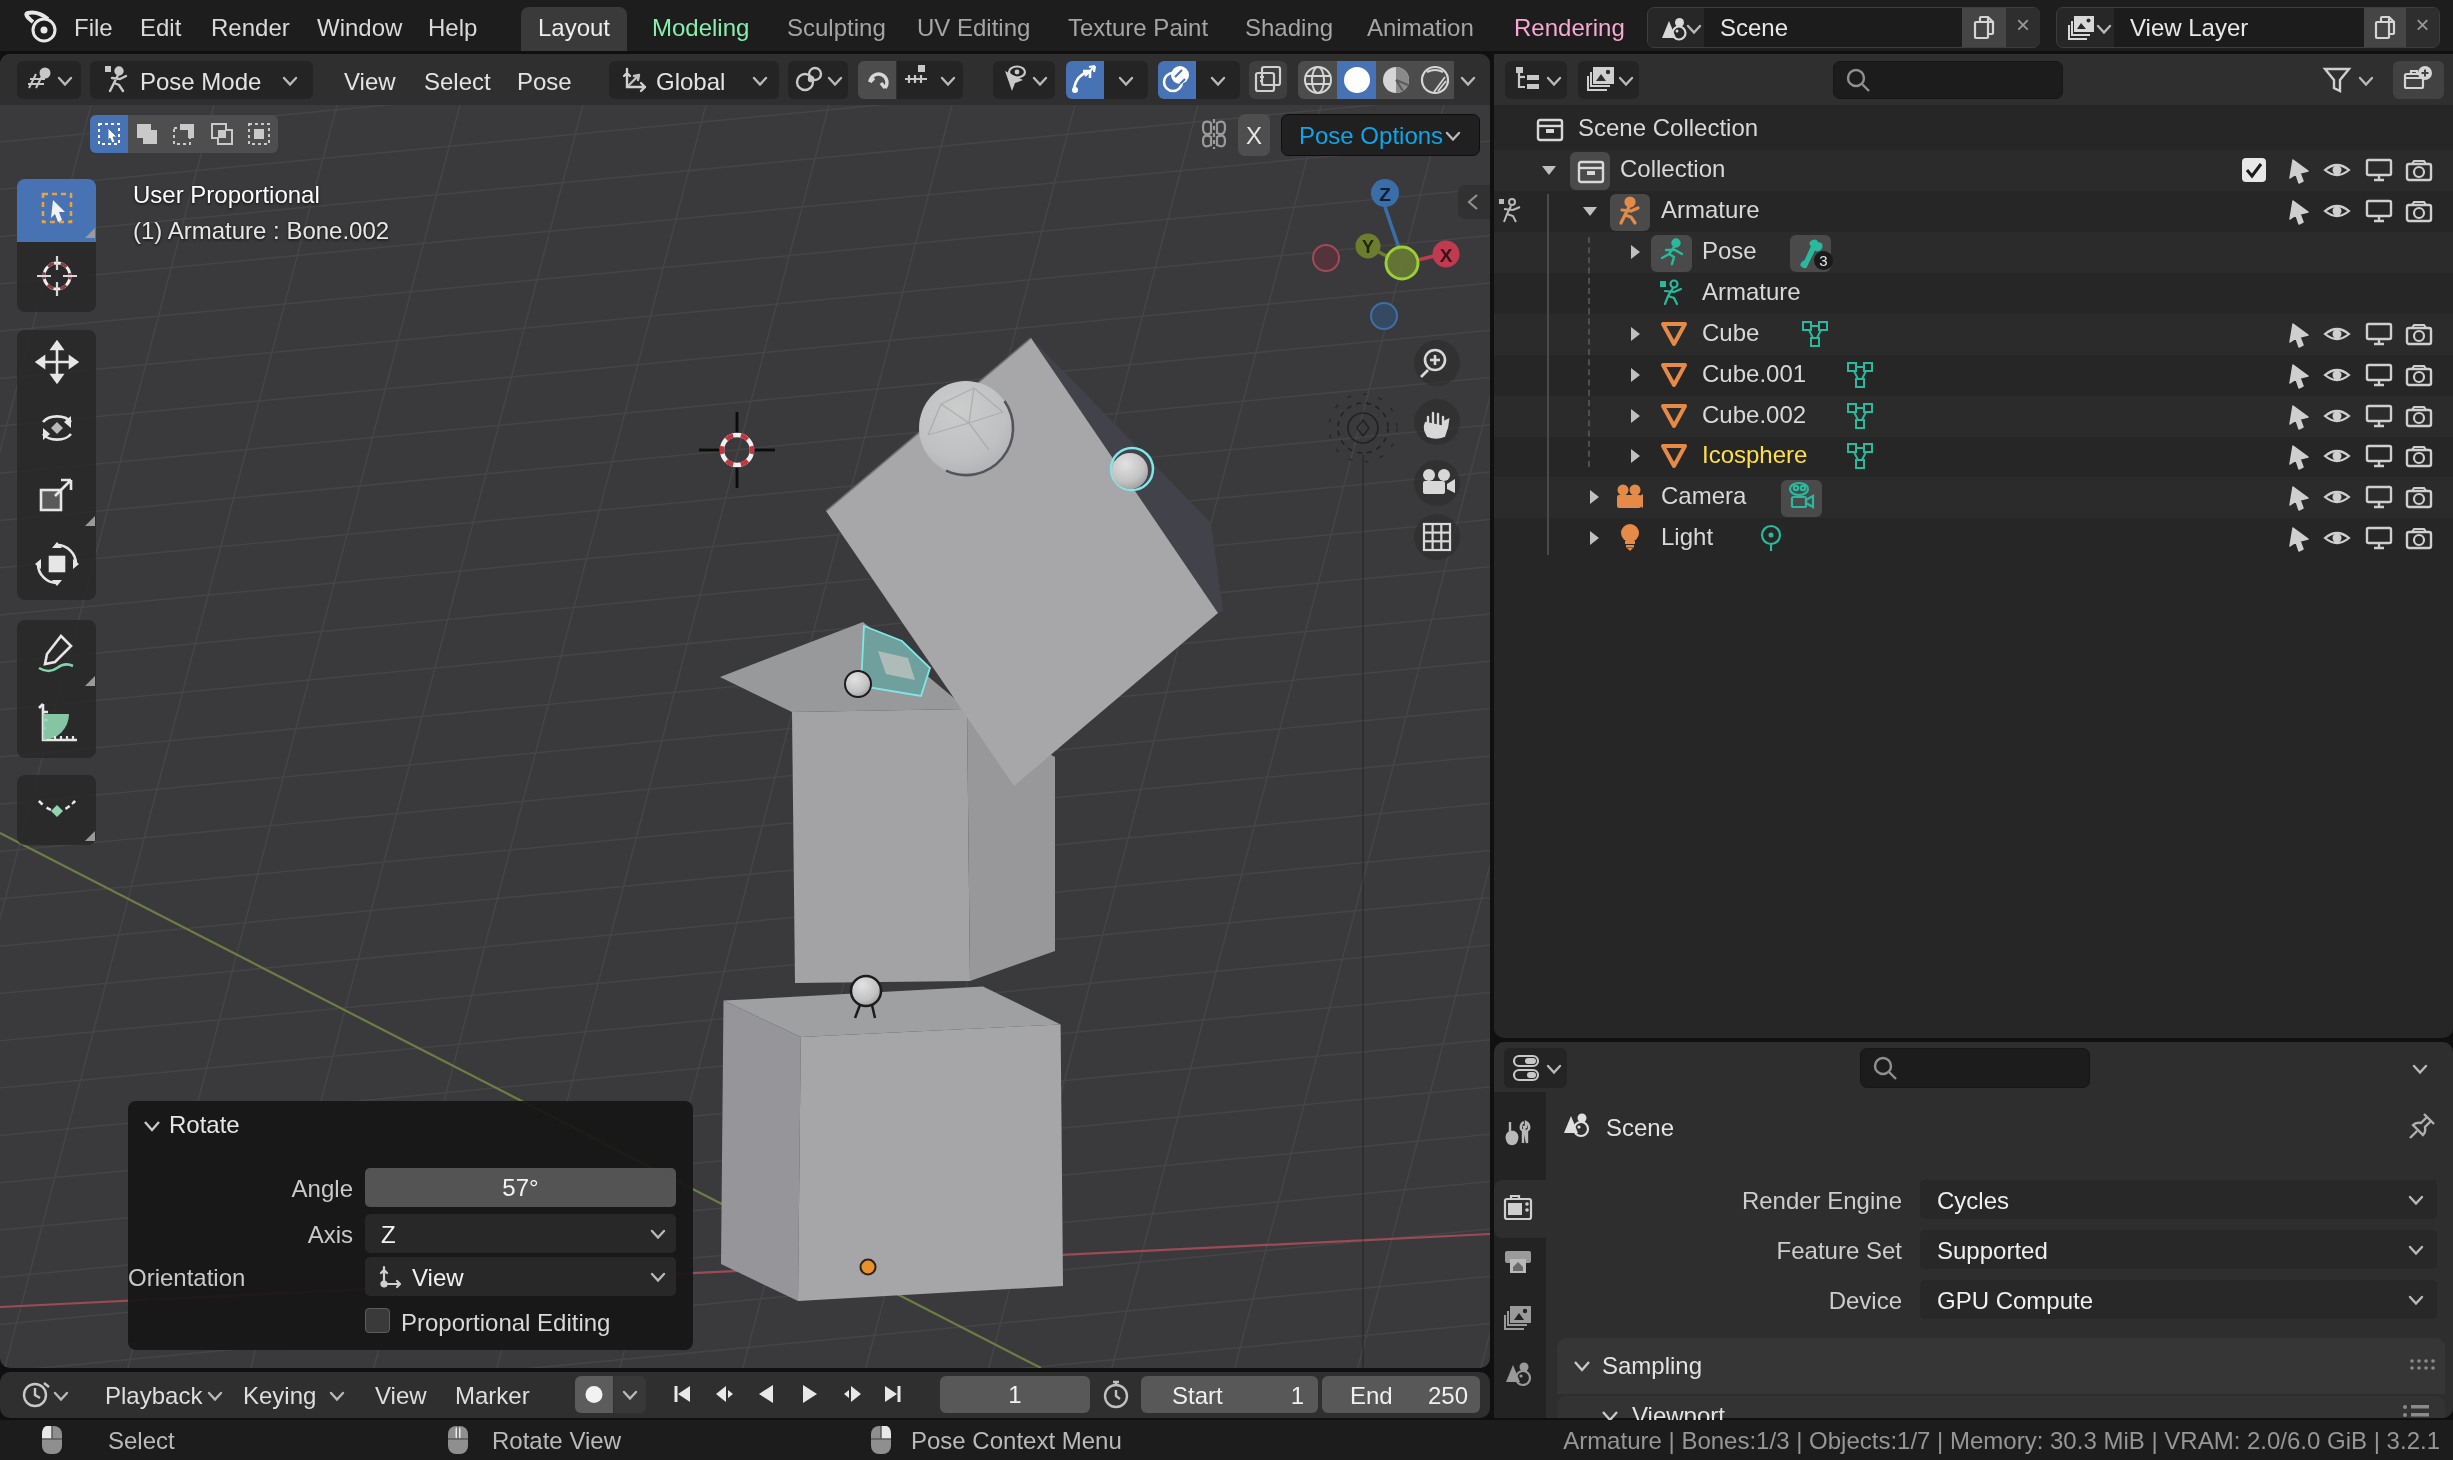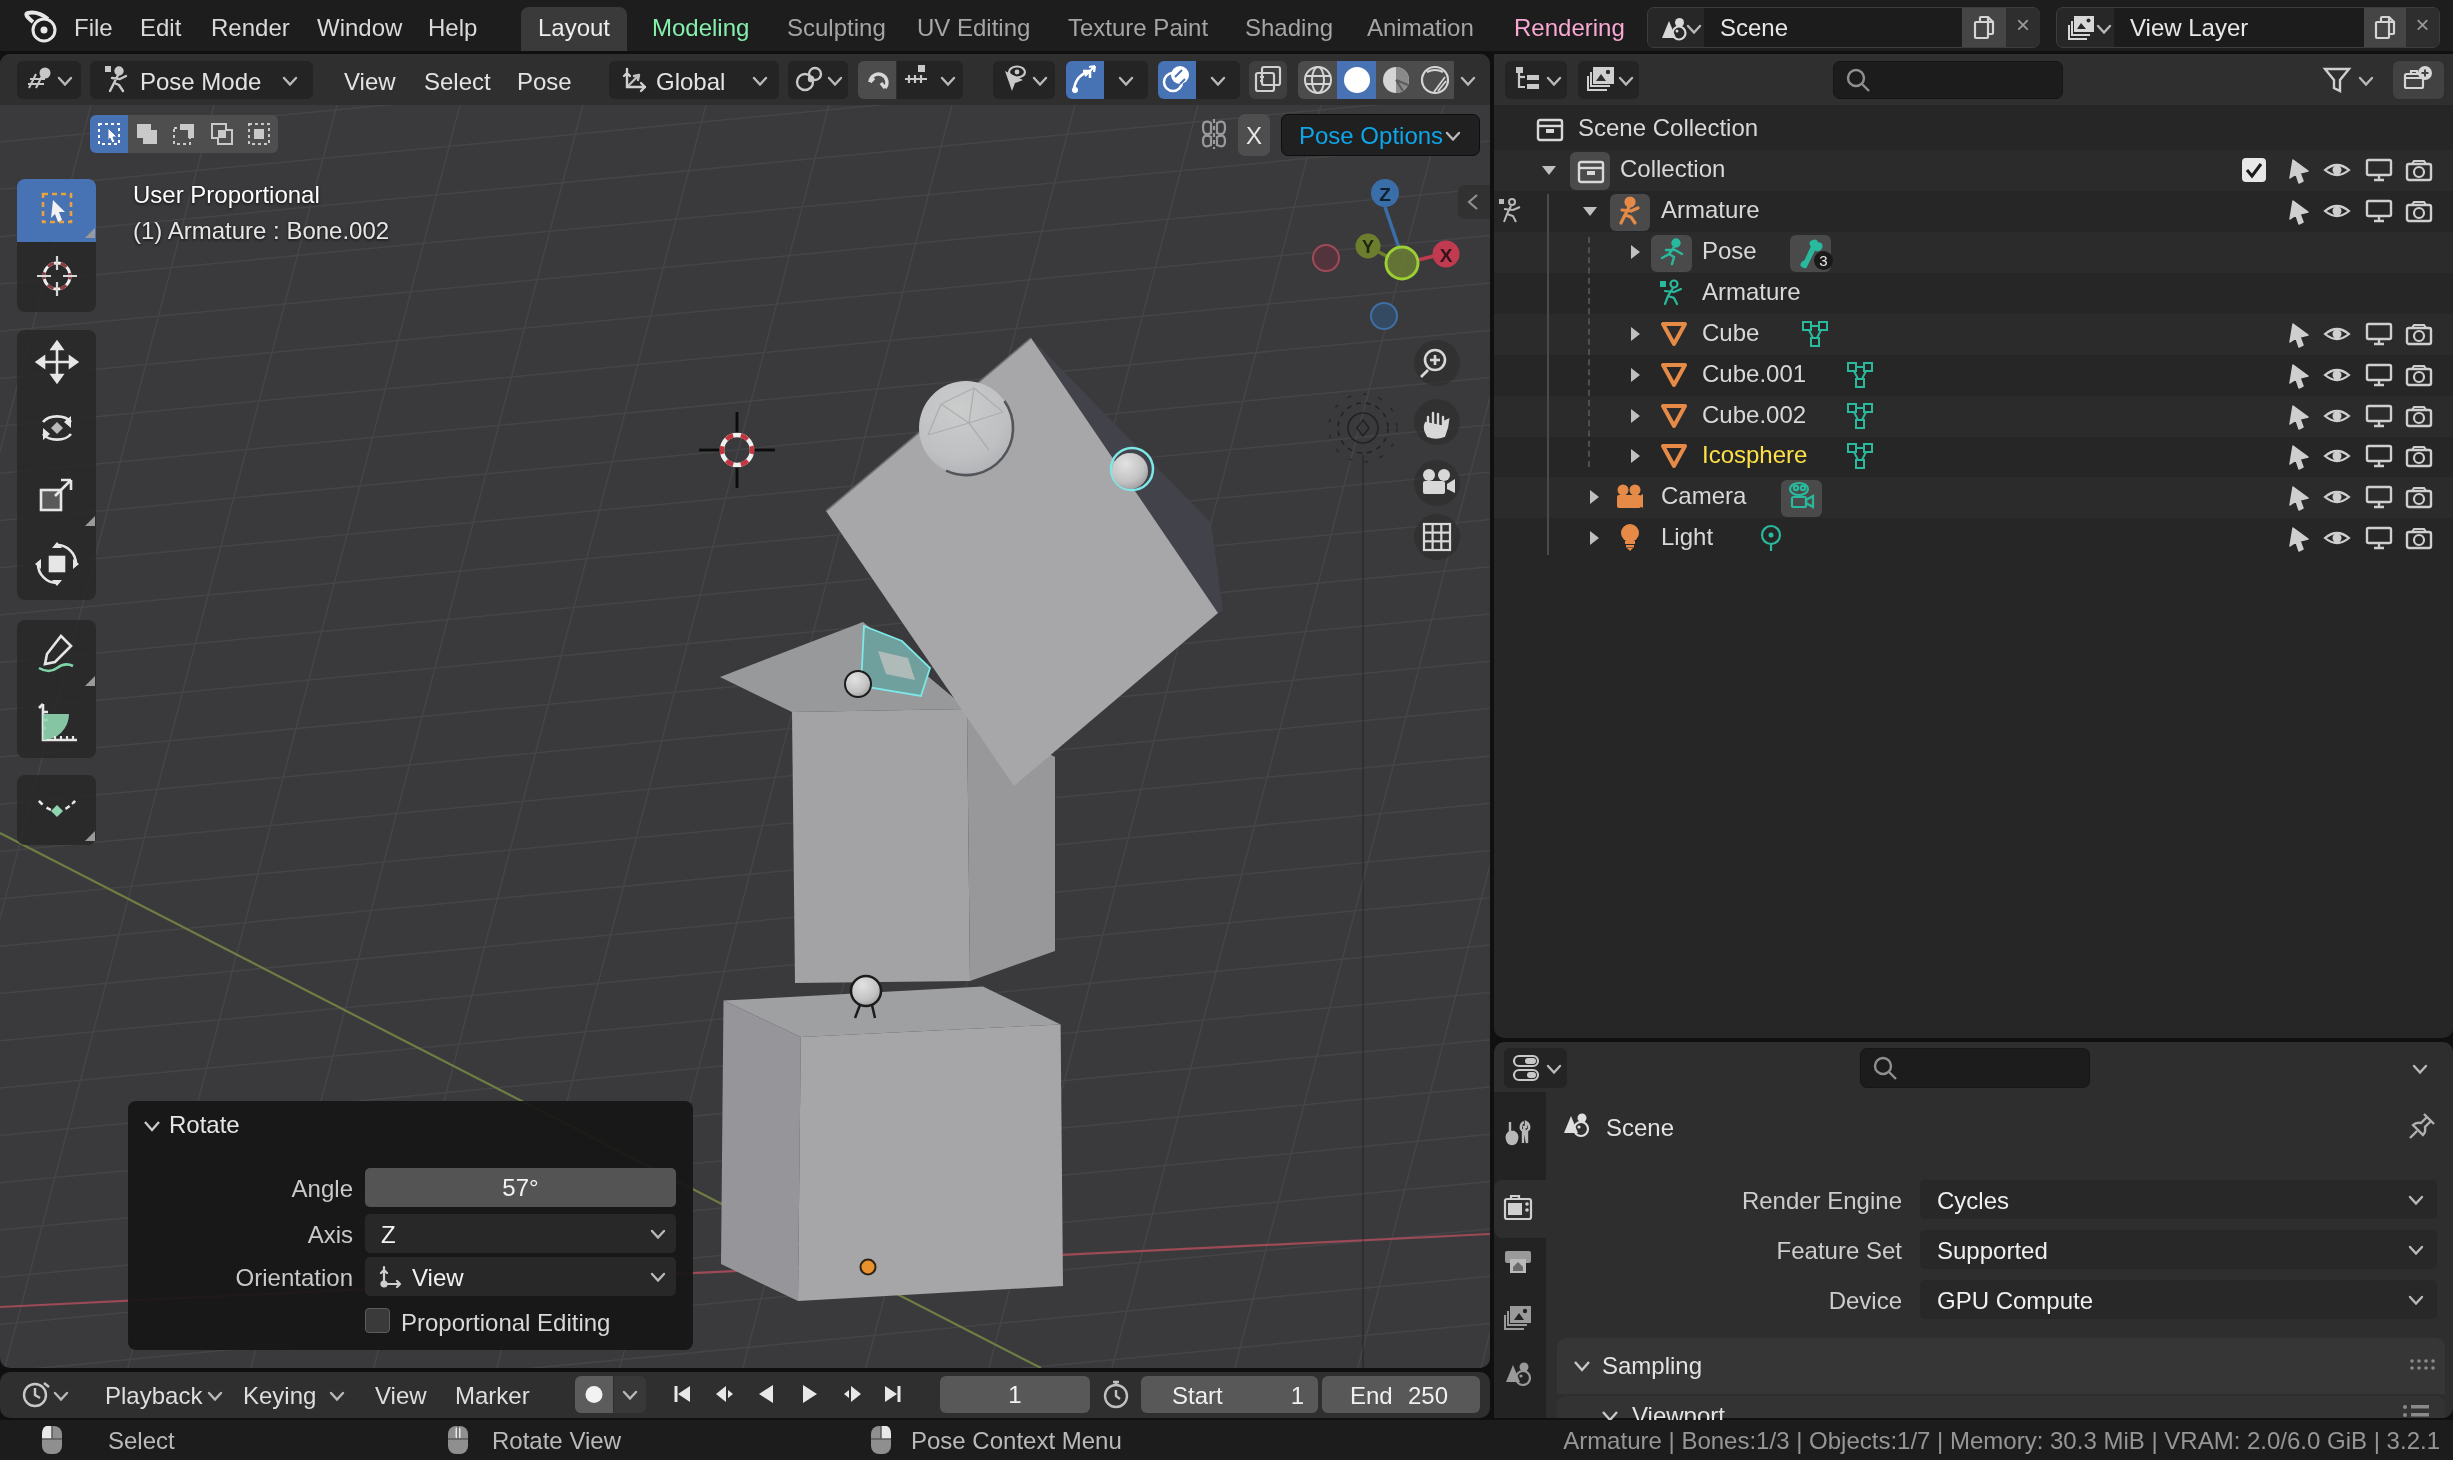--- a/index.html
+++ b/index.html
@@ -474,21 +474,21 @@
       </svg>
       <div style="position:absolute;left:169px;top:1057px;font-size:24px;color:#e6e6e6">Rotate</div>
       <div style="position:absolute;left:128px;top:1121px;width:225px;text-align:right;font-size:24px;color:#c9c9c9">Angle</div>
       <div style="position:absolute;left:365px;top:1114px;width:311px;height:39px;background:#545454;border-radius:5px;text-align:center;font-size:24px;color:#f2f2f2;line-height:39px">57°</div>
       <div style="position:absolute;left:128px;top:1167px;width:225px;text-align:right;font-size:24px;color:#c9c9c9">Axis</div>
       <div style="position:absolute;left:365px;top:1160px;width:311px;height:39px;background:#282828;border-radius:5px"></div>
       <div style="position:absolute;left:381px;top:1167px;font-size:24px;color:#f2f2f2">Z</div>
       <svg width="24" height="39" viewBox="0 0 24 39" style="position:absolute;left:646px;top:1160px">
         <path d="M6.0 17.0 L12 23.5 L18.0 17.0" stroke="#b9b9b9" stroke-width="2.4" fill="none" stroke-linecap="round"></path>
       </svg>
-      <div style="position:absolute;left:128px;top:1210px;width:225px;text-align:right;font-size:24px;color:#c9c9c9">Orientation</div>
+      <div style="position:absolute;left:128px;top:1210px;width:225px;text-align:left;font-size:24px;color:#c9c9c9">Orientation</div>
       <div style="position:absolute;left:365px;top:1203px;width:311px;height:39px;background:#282828;border-radius:5px"></div>
       <svg width="28" height="30" viewBox="0 0 28 30" style="position:absolute;left:376px;top:1208px">
         <g stroke="#d0d0d0" stroke-width="2.2" fill="none" stroke-linecap="round">
           <path d="M8 5 L8 22 L24 22 M8 8 L5 11 M8 8 L11 11 M21 19 L24 22 M21 25 L24 22"></path>
           <circle cx="8" cy="22" r="2.5" fill="#d0d0d0"></circle>
         </g>
       </svg>
       <div style="position:absolute;left:412px;top:1210px;font-size:24px;color:#f2f2f2">View</div>
       <svg width="24" height="39" viewBox="0 0 24 39" style="position:absolute;left:646px;top:1203px">
         <path d="M6.0 17.0 L12 23.5 L18.0 17.0" stroke="#b9b9b9" stroke-width="2.4" fill="none" stroke-linecap="round"></path>
@@ -1019,21 +1019,21 @@
     <div style="position:absolute;left:940px;top:1376px;width:150px;height:37px;background:#585858;border-radius:6px;text-align:center;line-height:37px;font-size:24px;color:#f2f2f2">1</div>
     <svg width="32" height="34" viewBox="0 0 32 34" style="position:absolute;left:1100px;top:1378px">
       <circle cx="16" cy="18" r="11" fill="none" stroke="#c0c0c0" stroke-width="2.4"></circle>
       <path d="M16 12 V18 L20 21 M13 4 H19 M16 4 V7" stroke="#c0c0c0" stroke-width="2.4" fill="none"></path>
     </svg>
     <div style="position:absolute;left:1141px;top:1376px;width:177px;height:37px;background:#585858;border-radius:6px"></div>
     <div style="position:absolute;left:1172px;top:1382px;font-size:24px;color:#f0f0f0">Start</div>
     <div style="position:absolute;left:1270px;top:1382px;width:34px;text-align:right;font-size:24px;color:#f0f0f0">1</div>
     <div style="position:absolute;left:1322px;top:1376px;width:158px;height:37px;background:#585858;border-radius:6px"></div>
     <div style="position:absolute;left:1350px;top:1382px;font-size:24px;color:#f0f0f0">End</div>
-    <div style="position:absolute;left:1408px;top:1382px;width:60px;text-align:left;font-size:24px;color:#f0f0f0">250</div>
+    <div style="position:absolute;left:1408px;top:1382px;width:60px;text-align:right;font-size:24px;color:#f0f0f0">250</div>
 <div style="position:absolute;left:0;top:1420px;width:2453px;height:40px;background:#1c1c1c"></div>
     <svg width="24" height="32" viewBox="0 0 24 32" style="position:absolute;left:40px;top:1424px">
       <rect x="2" y="2" width="20" height="28" rx="8" fill="#8f8f8f"></rect>
       <path d="M12 2 H6 Q2 4 2 10 V15 H12 Z" fill="#e8e8e8"></path>
       <path d="M12 2 V15 M2 15 H22" stroke="#5a5a5a" stroke-width="1.5"></path>
     </svg>
     <div style="position:absolute;left:108px;top:1427px;font-size:24px;color:#bababa">Select</div>
     <svg width="24" height="32" viewBox="0 0 24 32" style="position:absolute;left:446px;top:1424px">
       <rect x="2" y="2" width="20" height="28" rx="8" fill="#8f8f8f"></rect>
       <rect x="9.5" y="3" width="5" height="12" rx="2.5" fill="#e8e8e8"></rect>

